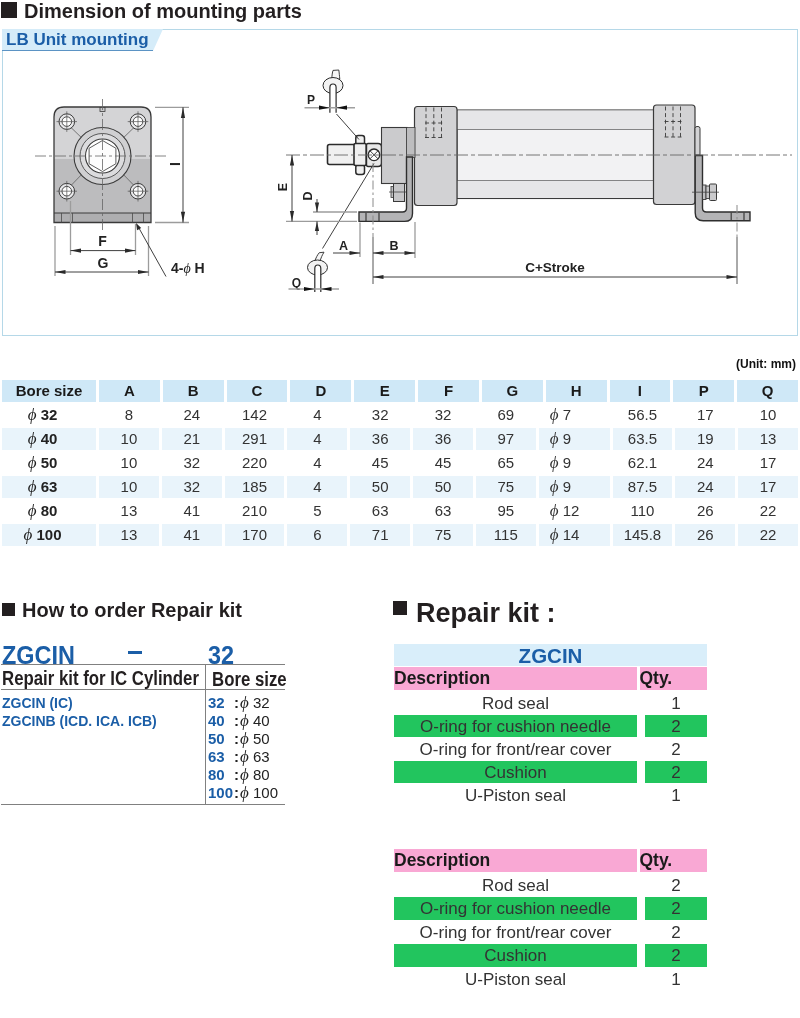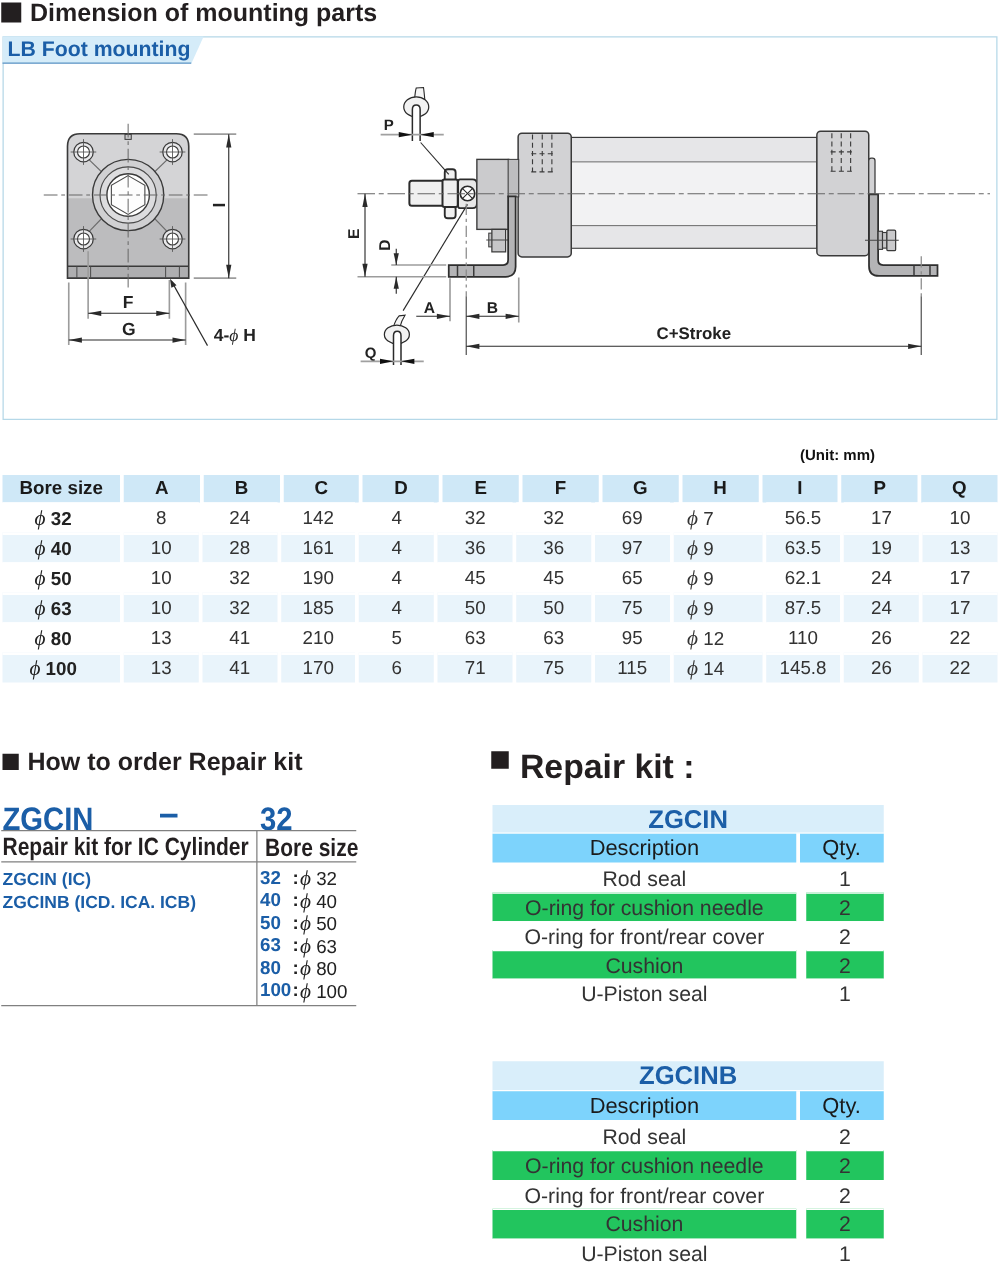--- a/index.html
+++ b/index.html
@@ -13,41 +13,41 @@
 .dr>.hc{text-align:left;padding-left:11px}
 .th>div{background:#cfe8f7;font-weight:bold;font-size:15px;color:#1a1a1a;line-height:22px}
 .dr>div{font-size:15px;color:#333;line-height:22px;border-top:2px solid #fff;box-sizing:border-box}
 .dr>.c0{color:#222;padding-right:13px}
 .rowb>div{background:#e9f4fb}
 .roww>div{background:#fff}
 
 .rt{position:absolute;width:313px}
 .rt .ttl{background:#d9eefa;text-align:center;font-weight:bold;font-size:20.5px;color:#1b5ea7;border-bottom:1px solid #fff;box-sizing:border-box}
 .rt .hd{display:flex;gap:2.5px;border-bottom:1px solid #fff;box-sizing:border-box}
-.rt .hd>div{background:#7dd3fc;font-weight:normal;font-size:17.5px;color:#1a1a1a;text-align:center}
+.rt .hd>div{background:#f9a8d4;font-weight:bold;font-size:17.5px;color:#1a1a1a;}
 .rt .rr{display:flex;gap:8px}
 .rt .rr>div{font-size:17px;color:#333;text-align:center;border-top:1px solid #fff;box-sizing:border-box}
 .rt .d{flex:0 0 243px}
 .rt .q{flex:1}
 .rt .rw>div{background:#fff}
 .rt .rb>div{background:#22c55e}
 .bsr{position:relative;height:18px;white-space:nowrap}
 .bsr .cc{position:absolute;left:26px;font-weight:bold}
 .bsr .vv{position:absolute;left:32px}
 </style></head>
 <body>
 
 <div class="sq" style="left:1px;top:2px;width:16px;height:16px"></div>
 <div class="abs" style="left:24px;top:0px;font-size:20px;font-weight:bold;line-height:22px">Dimension of mounting parts</div>
 
 <div class="abs" style="left:2px;top:29px;width:794px;height:305px;border:1px solid #b5d8e8"></div>
 
 <div class="abs" style="left:2px;top:29px;width:161px;height:22px;background:#d5ecf9;clip-path:polygon(0 0,161px 0,151px 22px,0 22px)"></div>
 <div class="abs" style="left:2px;top:49.5px;width:151px;height:1.5px;background:#5b93c4"></div>
-<div class="abs blue" style="left:6px;top:29px;font-size:17px;font-weight:bold;line-height:22px">LB Foot mounting</div>
+<div class="abs blue" style="left:6px;top:29px;font-size:17px;font-weight:bold;line-height:22px">LB Unit mounting</div>
 
 <svg class="abs" style="left:0;top:0" width="800" height="345" viewBox="0 0 800 345">
 <g stroke-linecap="butt" stroke-linejoin="miter">
 
 <path d="M54,117 Q54,107 64,107 H141 Q151,107 151,117 V158.5 H54 Z" fill="#d4d4d6"></path>
 <rect x="54" y="158.5" width="97" height="54.5" fill="#bcbcbe"></rect>
 <rect x="54" y="213" width="97" height="9.5" fill="#aeaeb0"></rect>
 
 <g stroke="#6a6a6a" stroke-width="0.9" fill="none">
 <line x1="71" y1="127.5" x2="87" y2="143"></line>
@@ -244,21 +244,21 @@
 <polygon points="415,253 404.5,250.9 404.5,255.1" fill="#2a2a2a"></polygon>
 <text x="394" y="250" text-anchor="middle" font-size="12.5" font-weight="bold" fill="#222">B</text>
 
 <line x1="373" y1="277" x2="737" y2="277" stroke="#2a2a2a" stroke-width="0.9"></line>
 <polygon points="373,277 383.5,274.9 383.5,279.1" fill="#2a2a2a"></polygon>
 <polygon points="737,277 726.5,274.9 726.5,279.1" fill="#2a2a2a"></polygon>
 <text x="555" y="271.5" text-anchor="middle" font-size="13.5" font-weight="bold" fill="#222">C+Stroke</text>
 </g>
 </svg>
 
-<div class="abs" style="left:640px;top:357px;width:156px;text-align:left;font-size:12px;font-weight:bold;color:#111">(Unit: mm)</div>
+<div class="abs" style="left:640px;top:357px;width:156px;text-align:right;font-size:12px;font-weight:bold;color:#111">(Unit: mm)</div>
 
 <div class="abs" style="left:2px;top:380px;width:796px">
   <div class="trow th" style="height:22px">
       <div class="c0">Bore size</div>
       <div>A</div>
       <div>B</div>
       <div>C</div>
       <div>D</div>
       <div>E</div>
       <div>F</div>
@@ -278,36 +278,36 @@
       <div>32</div>
       <div>69</div>
       <div class="hc"><span class="phi">ϕ</span> 7</div>
       <div>56.5</div>
       <div>17</div>
       <div>10</div>
     </div>
   <div class="trow dr rowb" style="height:24px">
       <div class="c0"><span class="phi">ϕ</span> <b>40</b></div>
       <div>10</div>
-      <div>28</div>
-      <div>161</div>
+      <div>21</div>
+      <div>291</div>
       <div>4</div>
       <div>36</div>
       <div>36</div>
       <div>97</div>
       <div class="hc"><span class="phi">ϕ</span> 9</div>
       <div>63.5</div>
       <div>19</div>
       <div>13</div>
     </div>
   <div class="trow dr roww" style="height:24px">
       <div class="c0"><span class="phi">ϕ</span> <b>50</b></div>
       <div>10</div>
       <div>32</div>
-      <div>190</div>
+      <div>220</div>
       <div>4</div>
       <div>45</div>
       <div>45</div>
       <div>65</div>
       <div class="hc"><span class="phi">ϕ</span> 9</div>
       <div>62.1</div>
       <div>24</div>
       <div>17</div>
     </div>
   <div class="trow dr rowb" style="height:24px">
@@ -405,21 +405,20 @@
       <div class="d">Cushion</div>
       <div class="q">2</div>
     </div>
   <div class="rr rw" style="height:24px;line-height:24px">
       <div class="d">U-Piston seal</div>
       <div class="q">1</div>
     </div>
 </div>
 
 <div class="rt" style="left:394px;top:849px">
-  <div class="ttl" style="height:24px;line-height:23px">ZGCINB</div>
   <div class="hd" style="height:24px;line-height:23px">
       <div class="d">Description</div>
       <div class="q">Qty.</div>
     </div>
   <div class="rr rw" style="height:23px;line-height:23px">
       <div class="d">Rod seal</div>
       <div class="q">2</div>
     </div>
   <div class="rr rb" style="height:24px;line-height:24px">
       <div class="d">O-ring for cushion needle</div>

